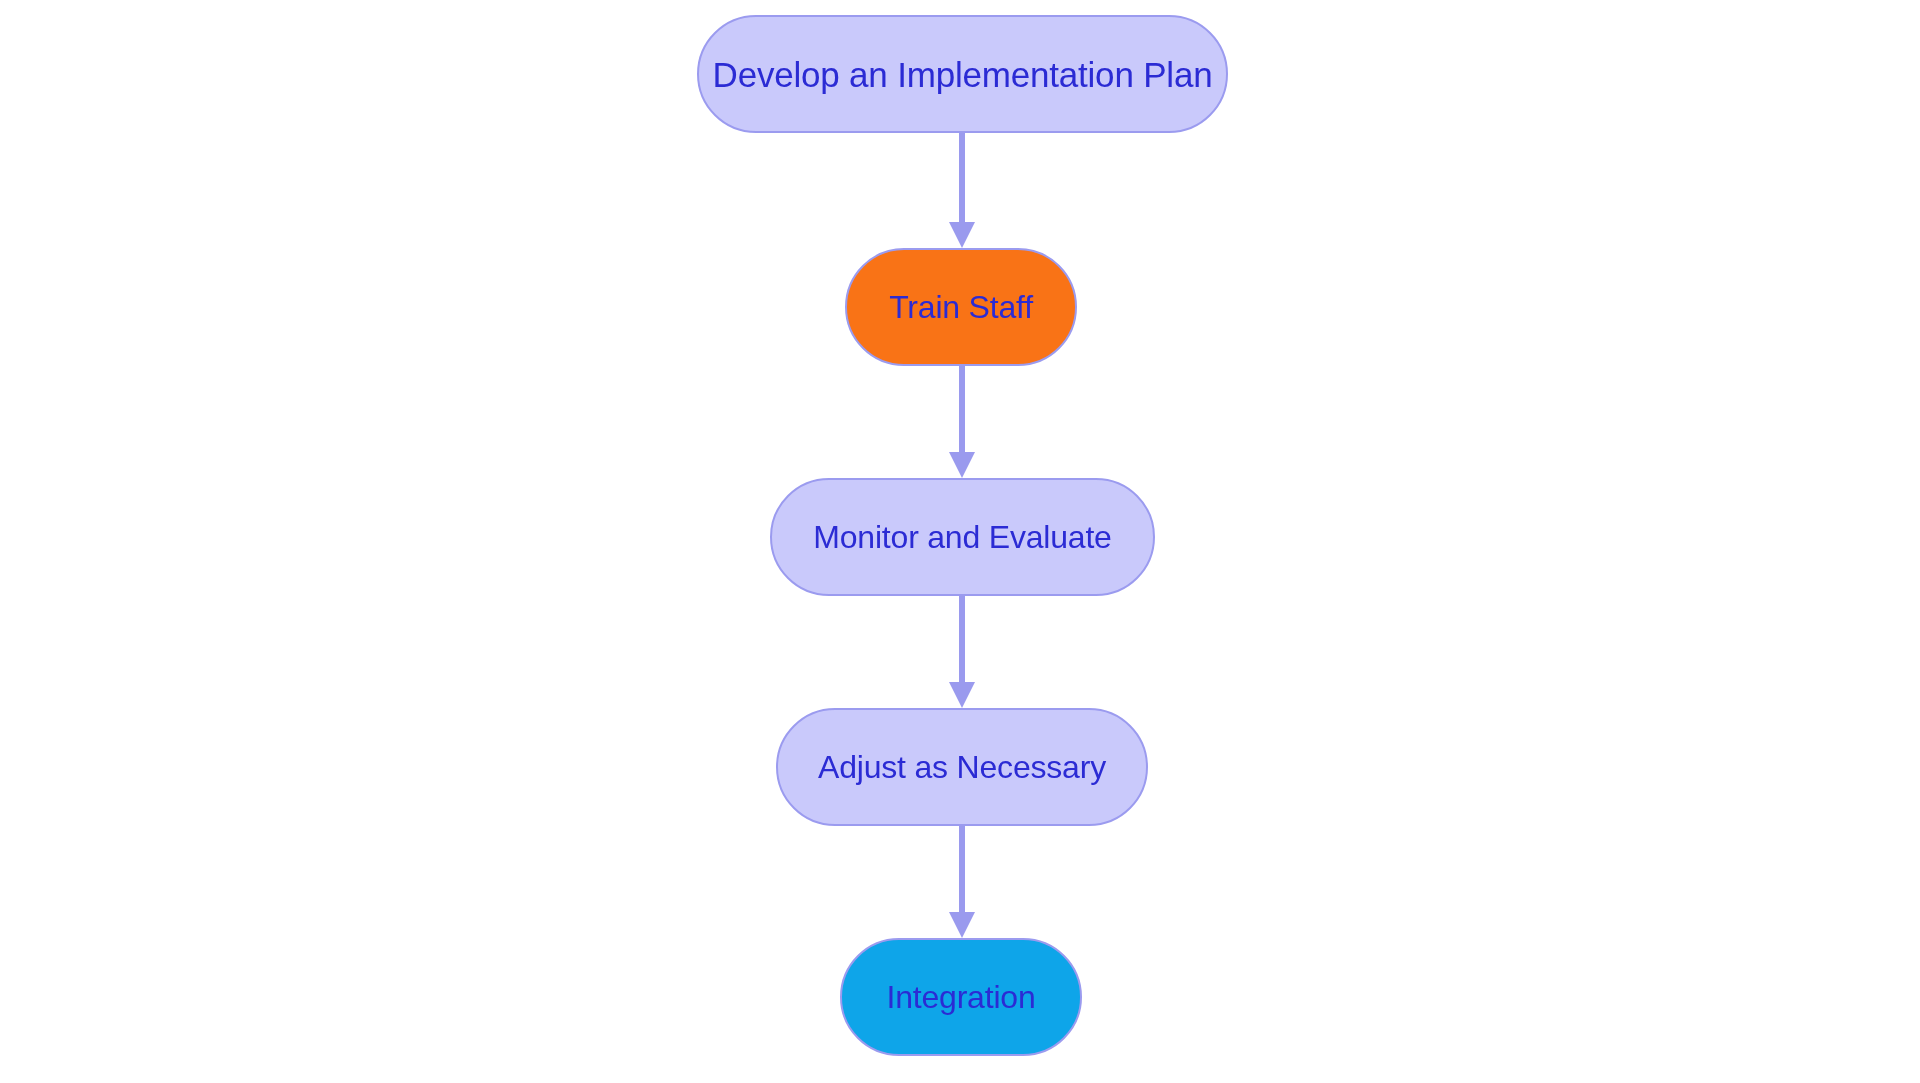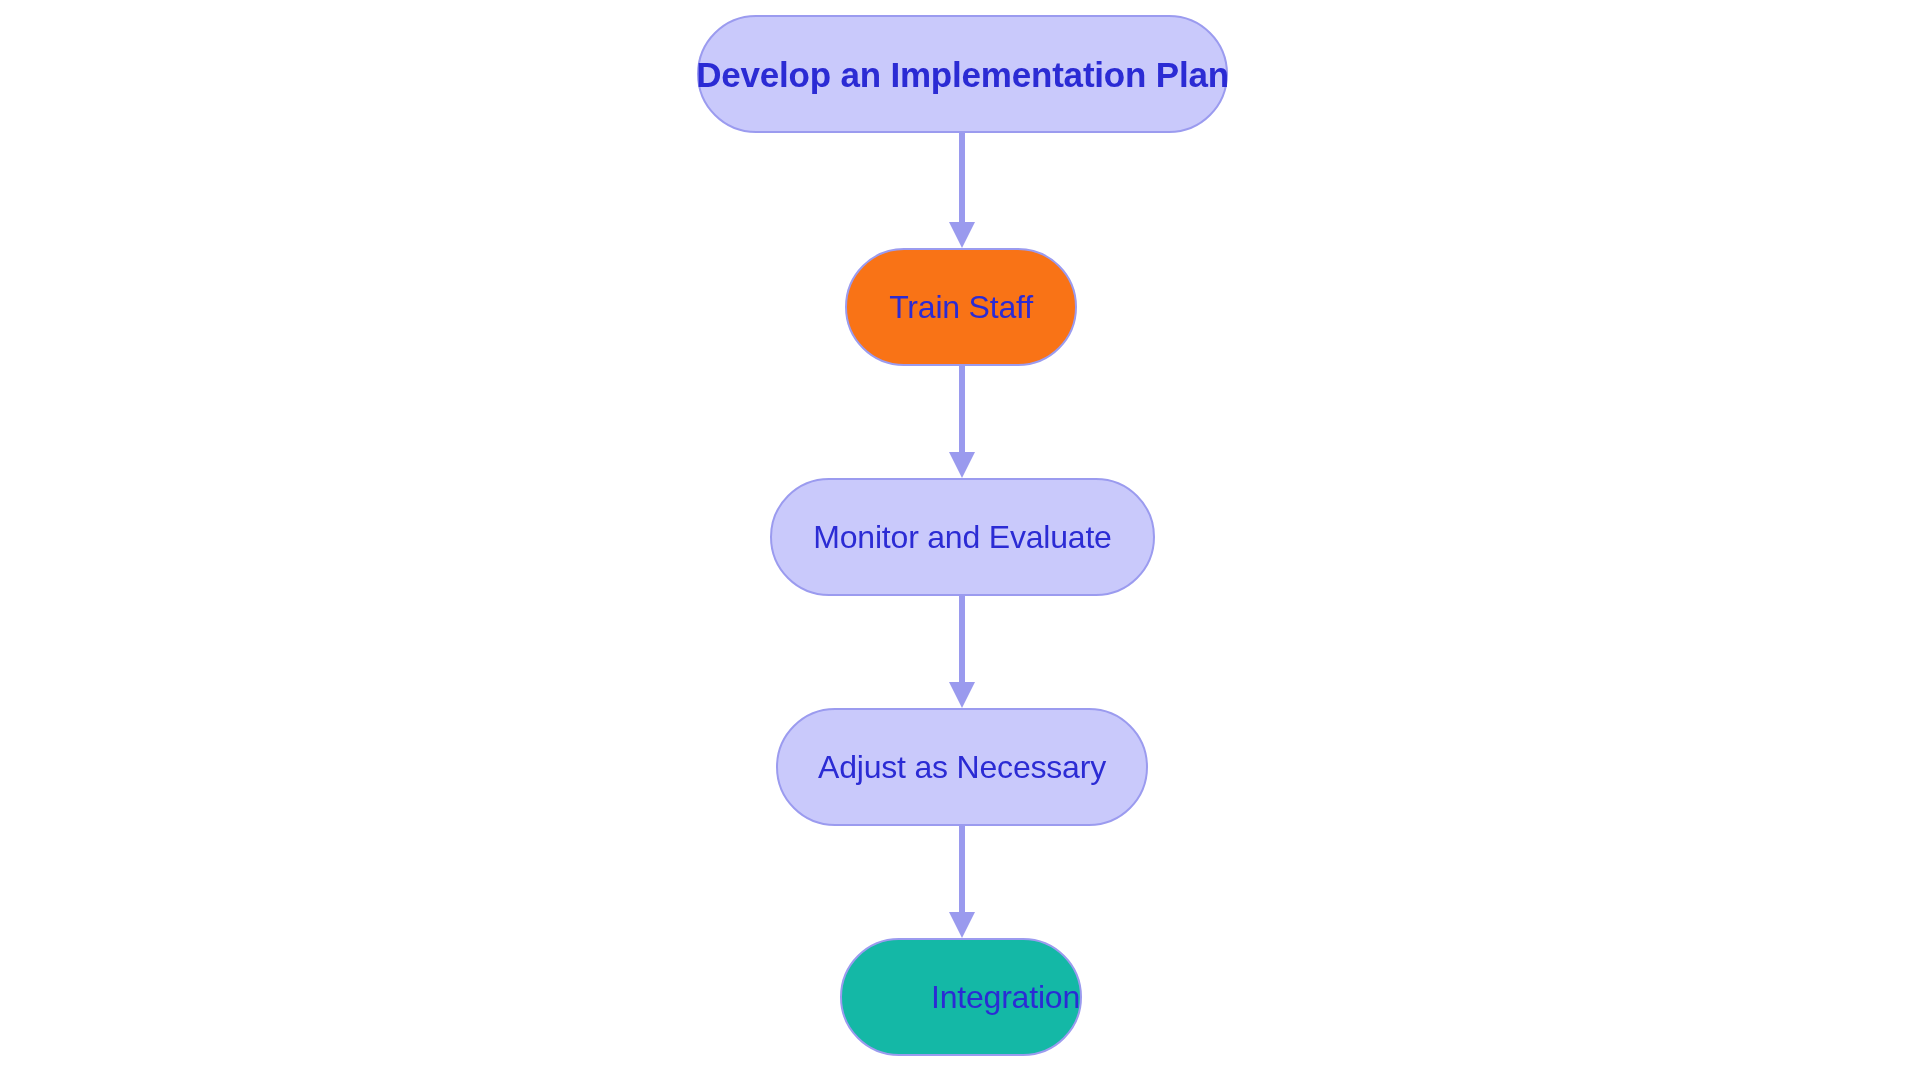--- a/index.html
+++ b/index.html
@@ -81,29 +81,29 @@
         <polygon points="949,682 975,682 962,708" fill="#9a9aee"></polygon>
       </g>
       <g>
         <line x1="962" y1="826" x2="962" y2="914" stroke="#9a9aee" stroke-width="6"></line>
         <polygon points="949,912 975,912 962,938" fill="#9a9aee"></polygon>
       </g>
     </svg>
 
   <div id="node-layer">
       <div class="flow-node" style="left: 697px; top: 15px; width: 531px; height: 118px; background: rgb(201, 201, 251); border-color: rgb(155, 155, 239);">
-        <span class="flow-node-label" style="font-size: 35px; color: rgb(43, 43, 212); font-weight: bold;">Develop an Implementation Plan</span>
+        <span class="flow-node-label" style="font-size: 35px; color: rgb(43, 43, 212);">Develop an Implementation Plan</span>
       </div>
       <div class="flow-node" style="left: 845px; top: 248px; width: 232px; height: 118px; background: #f97316; border-color: rgb(155, 155, 239);">
         <span class="flow-node-label" style="font-size: 32px; color: rgb(43, 43, 212);">Train Staff</span>
       </div>
       <div class="flow-node" style="left: 776px; top: 708px; width: 372px; height: 118px; background: rgb(201, 201, 251); border-color: rgb(155, 155, 239);">
         <span class="flow-node-label" style="font-size: 32px; color: rgb(43, 43, 212);">Adjust as Necessary</span>
       </div>
       <div class="flow-node" style="left: 770px; top: 478px; width: 385px; height: 118px; background: rgb(201, 201, 251); border-color: rgb(155, 155, 239);">
         <span class="flow-node-label" style="font-size: 32px; color: rgb(43, 43, 212);">Monitor and Evaluate</span>
       </div>
-      <div class="flow-node" style="left: 840px; top: 938px; width: 242px; height: 118px; background: #14b8a6; border-color: rgb(155, 155, 239); justify-content: flex-end;">
+      <div class="flow-node" style="left: 840px; top: 938px; width: 242px; height: 118px; background: #0ea5e9; border-color: rgb(155, 155, 239);">
         <span class="flow-node-label" style="font-size: 32px; color: rgb(43, 43, 212);">Integration</span>
       </div>
     </div>
 
 </div>
 
 </body></html>

